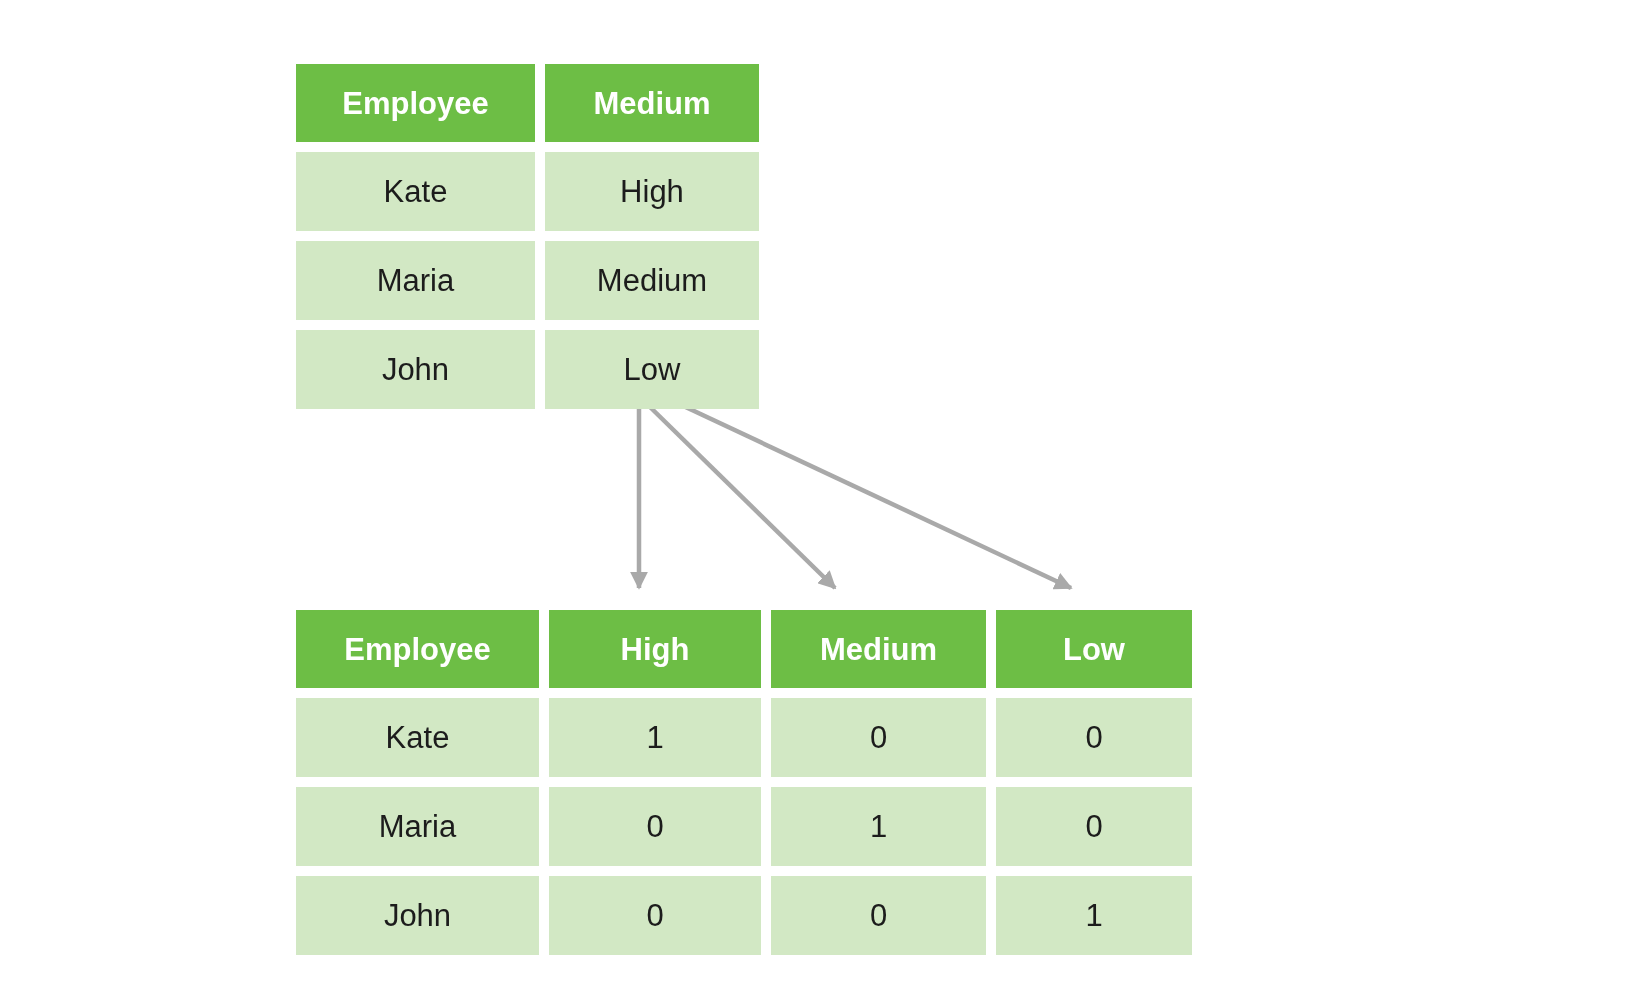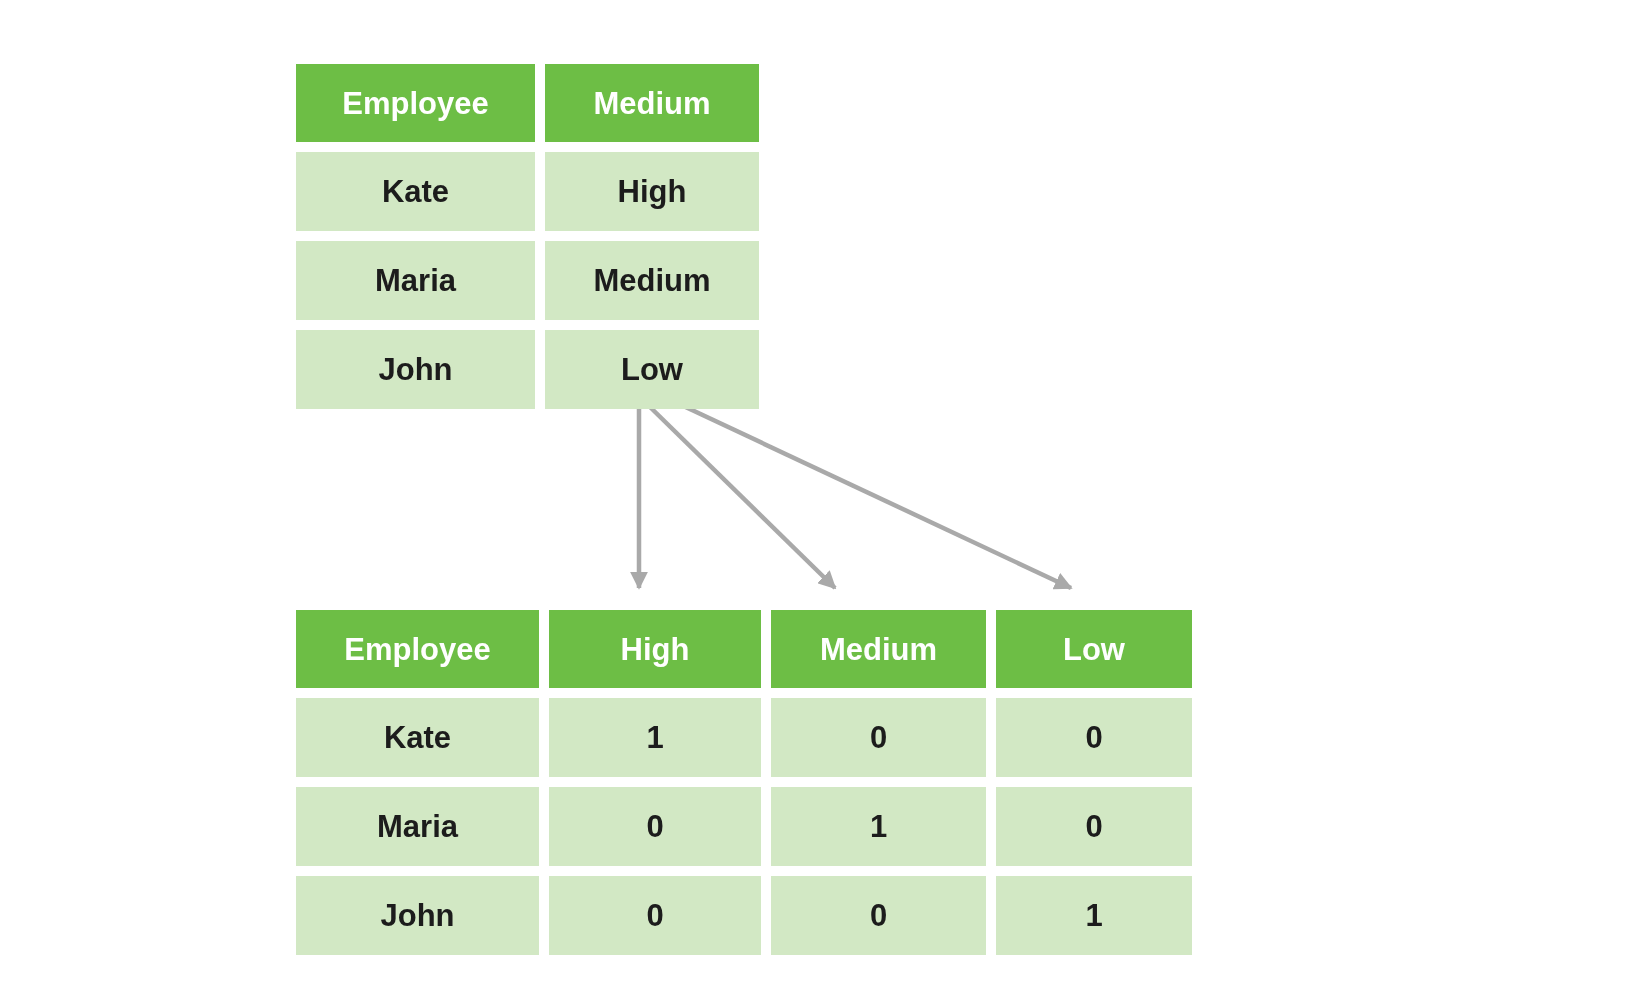--- a/index.html
+++ b/index.html
@@ -55,21 +55,21 @@
     line-height: 1;
   }
   .th {
     background: var(--table-header-bg, #6dbe45);
     color: var(--header-text, #ffffff);
     font-weight: bold;
   }
   .td {
     background: var(--table-row-bg, #d2e8c4);
     color: var(--cell-text, #1c1c1c);
-    font-weight: bold;
+    font-weight: normal;
   }
 </style>
 </head>
 <body>
 
 <div class="canvas">
 
   <svg class="arrows-layer" viewBox="0 0 1652 1006" xmlns="http://www.w3.org/2000/svg">
     <defs>
       <marker id="ah" viewBox="0 0 10 10" refX="9" refY="5" markerWidth="4" markerHeight="4" orient="auto">

